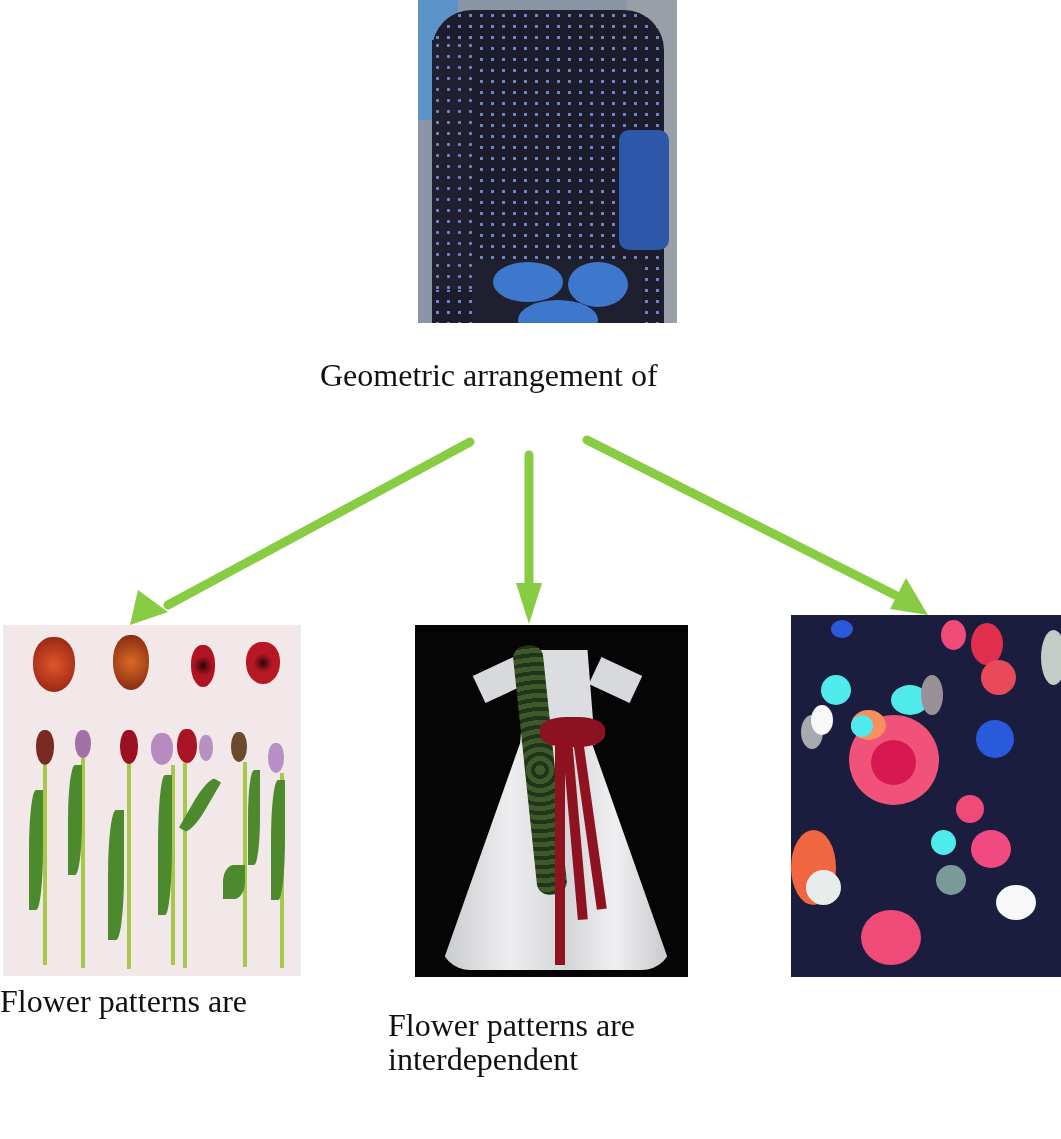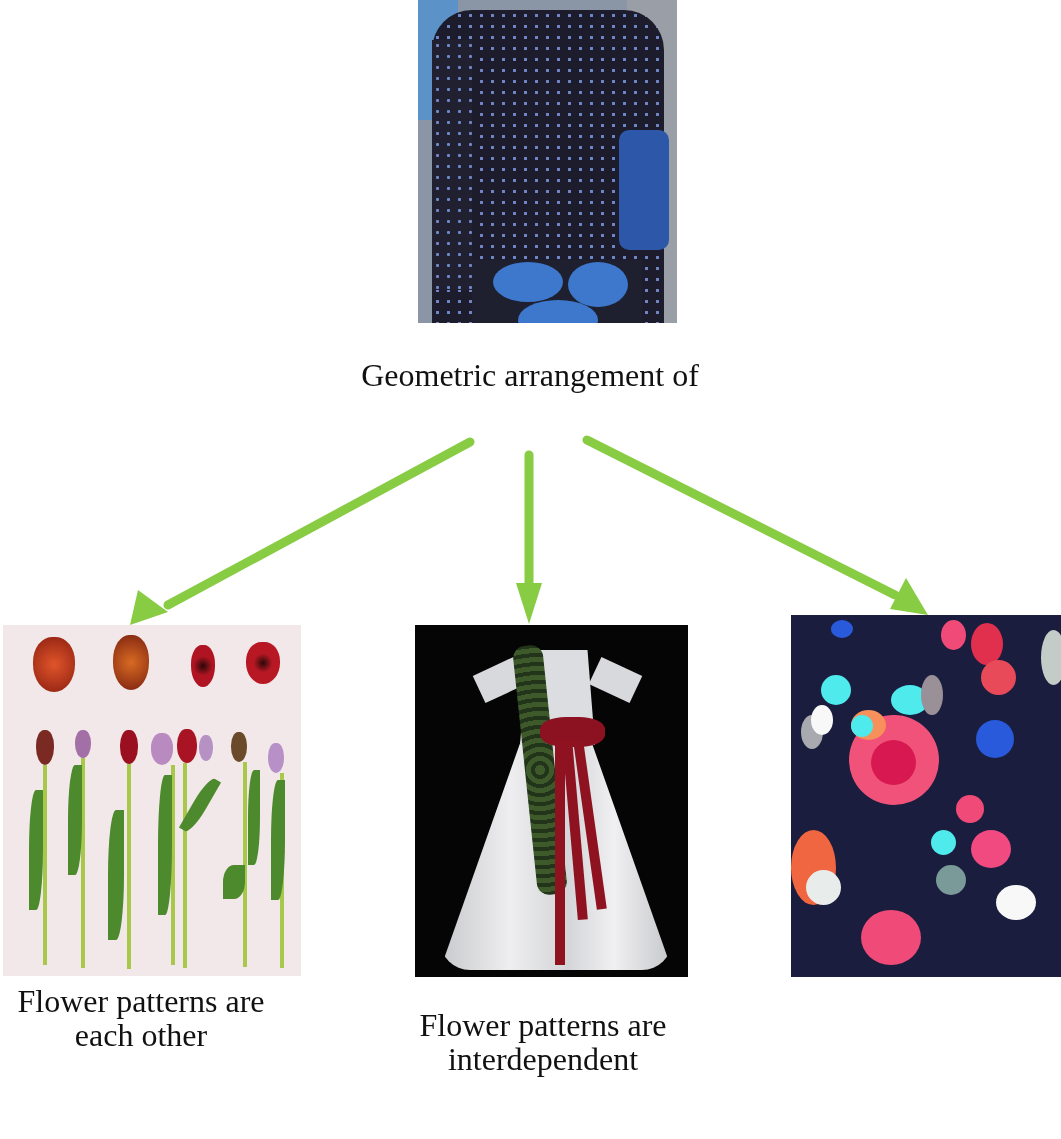--- a/index.html
+++ b/index.html
@@ -1,20 +1,20 @@
 <!DOCTYPE html>
 <html><head>
   <meta charset="utf-8">
   <style>
     * { box-sizing: border-box; margin: 0; padding: 0; }
     html, body { width: 1061px; height: 1139px; background: #ffffff; overflow: hidden; }
     body { position: relative; font-family: "Liberation Serif", "DejaVu Serif", serif; color: #111; }
 
     .panel { position: absolute; overflow: hidden; }
-    .caption { position: absolute; text-align: center; font-size: 32px; line-height: 34px; color: #111; }
+    .caption { position: absolute; text-align: left; font-size: 32px; line-height: 34px; color: #111; }
 
     
     #top-img { left: 418px; top: 0; width: 259px; height: 323px; background: #8a96a6; }
     #top-img .bg-blue { position: absolute; left: 0; top: 0; width: 40px; height: 120px; background: #5b92c8; }
     #top-img .bg-grey { position: absolute; right: 0; top: 0; width: 50px; height: 323px; background: #9a9ea6; }
     #top-img .jacket { position: absolute; left: 14px; top: 10px; width: 232px; height: 313px;
       background-color: #1c1c2c;
       background-image: radial-gradient(circle, #6f86c8 1.4px, transparent 1.8px);
       background-size: 11px 11px; border-radius: 40px 40px 0 0; }
     #top-img .sleeve-l { position: absolute; left: 14px; top: 40px; width: 40px; height: 250px; background: #202030;
@@ -142,21 +142,20 @@
   <div class="blob" style="left:145px;top:250px;width:30px;height:30px;background:#7a9a9a;"></div>
   <div class="blob" style="left:10px;top:100px;width:22px;height:34px;background:#a8aab0;"></div>
   <div class="blob" style="left:130px;top:60px;width:22px;height:40px;background:#9a9098;"></div>
   <div class="blob" style="left:250px;top:15px;width:25px;height:55px;background:#c4ccc8;"></div>
   <div class="blob" style="left:20px;top:90px;width:22px;height:30px;background:#f8f8f8;"></div>
   <div class="blob" style="left:40px;top:5px;width:22px;height:18px;background:#2a5adc;"></div>
 </div>
 
 <div class="caption" style="left:0px;top:984px;width:282px;">
   <div>Flower patterns are</div>
-  <div>each other</div>
 </div>
 
 <div class="caption" style="left:388px;top:1008px;width:310px;">
   <div>Flower patterns are</div>
   <div>interdependent</div>
 </div>
 
 <div class="caption" style="left:770px;top:1012px;width:265px;">
 </div>
 

